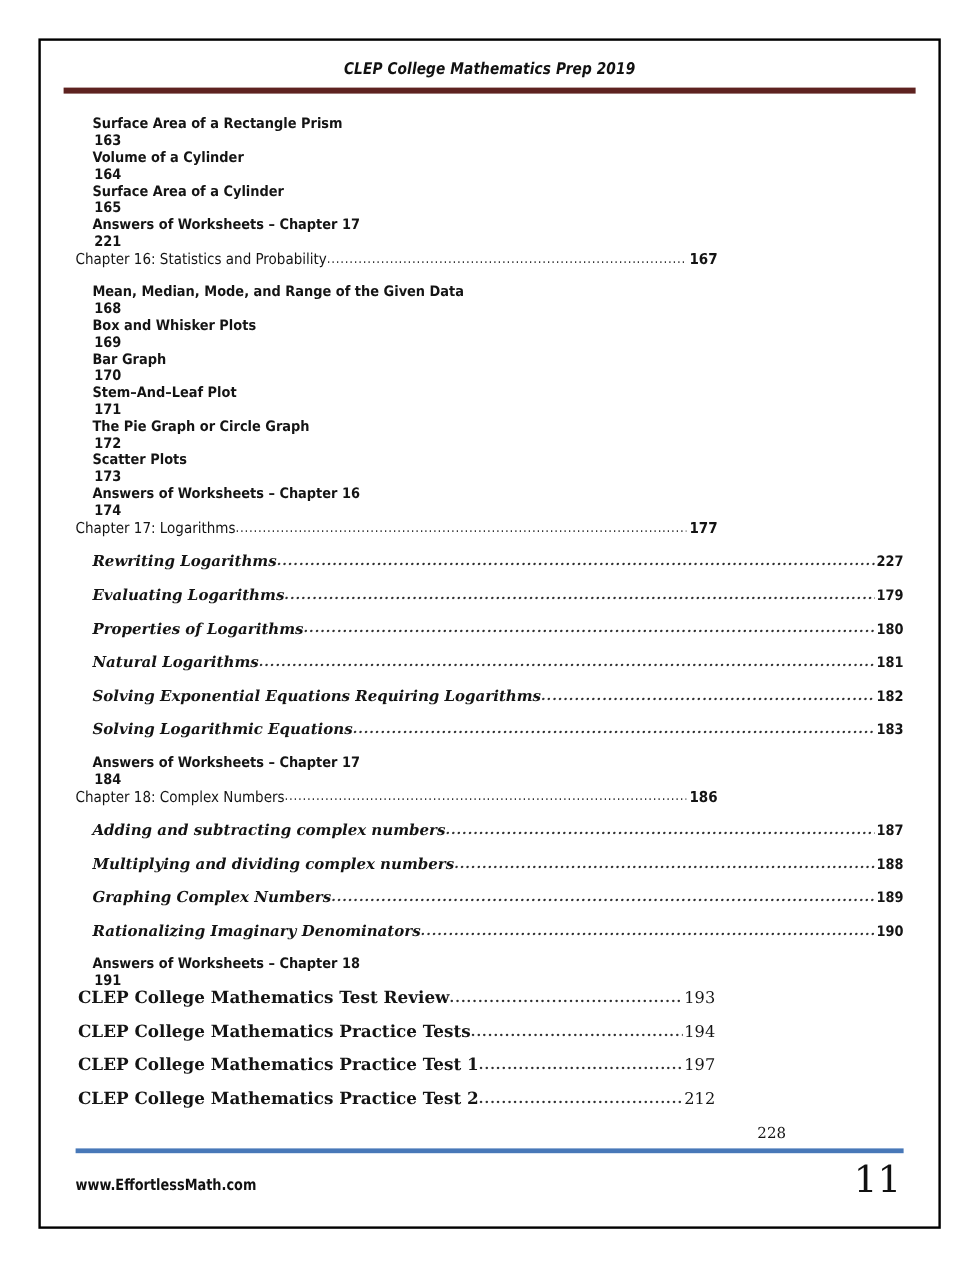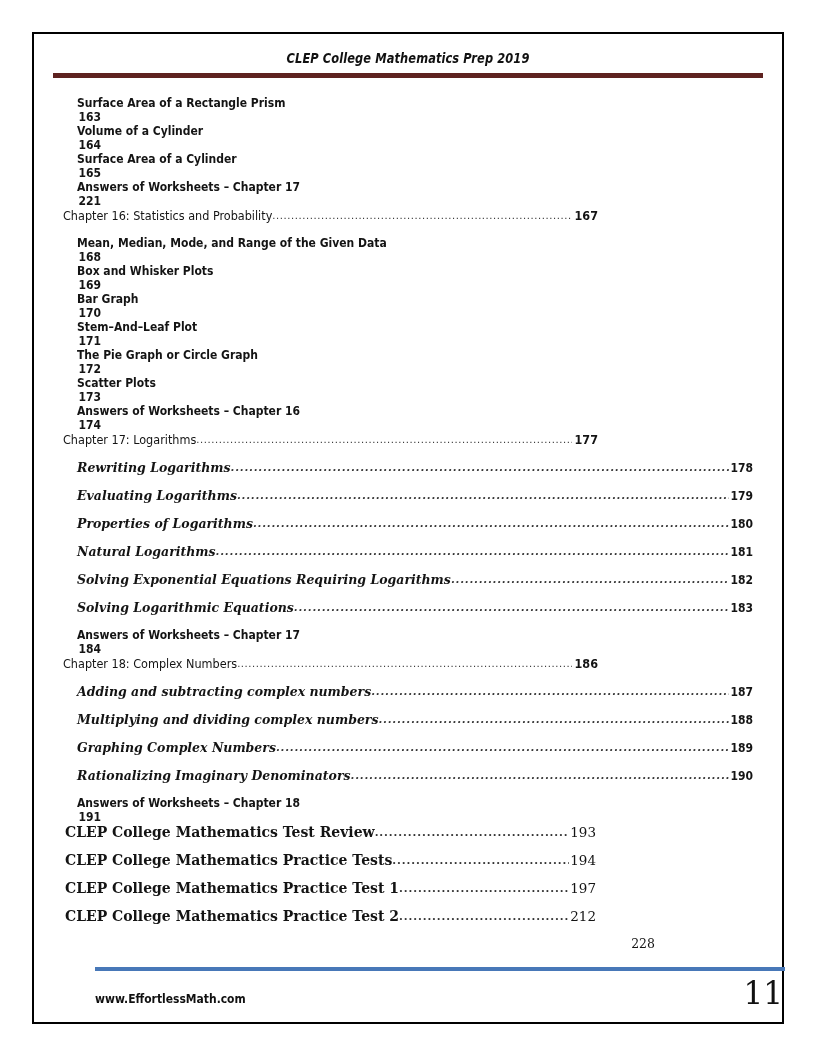--- a/index.html
+++ b/index.html
@@ -163,25 +163,24 @@
 
   
   .lvl-major.no-leader .leader::before { content: ""; }
   .lvl-major.no-leader { padding-right: 98px; }
   .lvl-major.no-leader .pageno { font-size: 12.5px; }
 
   
   #footer {
     position: absolute;
     left: 0;
-    bottom: 16px;
+    bottom: 26px;
     width: 100%;
     box-sizing: border-box;
     padding: 0 29px;
-    margin-left: 32px;
   }
   #footer-rule {
     height: 4px;
     background: #4878B8;
   }
   #footer-row {
     display: flex;
     align-items: flex-end;
     justify-content: space-between;
     margin-top: 9px;
@@ -275,21 +274,21 @@
         <span class="pageno">174</span>
       </div>
       <div class="toc-row lvl-chapter">
         <span class="toc-title">Chapter 17: Logarithms</span>
         <span class="leader"></span>
         <span class="pageno">177</span>
       </div>
       <div class="toc-row lvl-sub-italic">
         <span class="toc-title">Rewriting Logarithms</span>
         <span class="leader"></span>
-        <span class="pageno">178</span>
+        <span class="pageno">227</span>
       </div>
       <div class="toc-row lvl-sub-italic">
         <span class="toc-title">Evaluating Logarithms</span>
         <span class="leader"></span>
         <span class="pageno">179</span>
       </div>
       <div class="toc-row lvl-sub-italic">
         <span class="toc-title">Properties of Logarithms</span>
         <span class="leader"></span>
         <span class="pageno">180</span>

